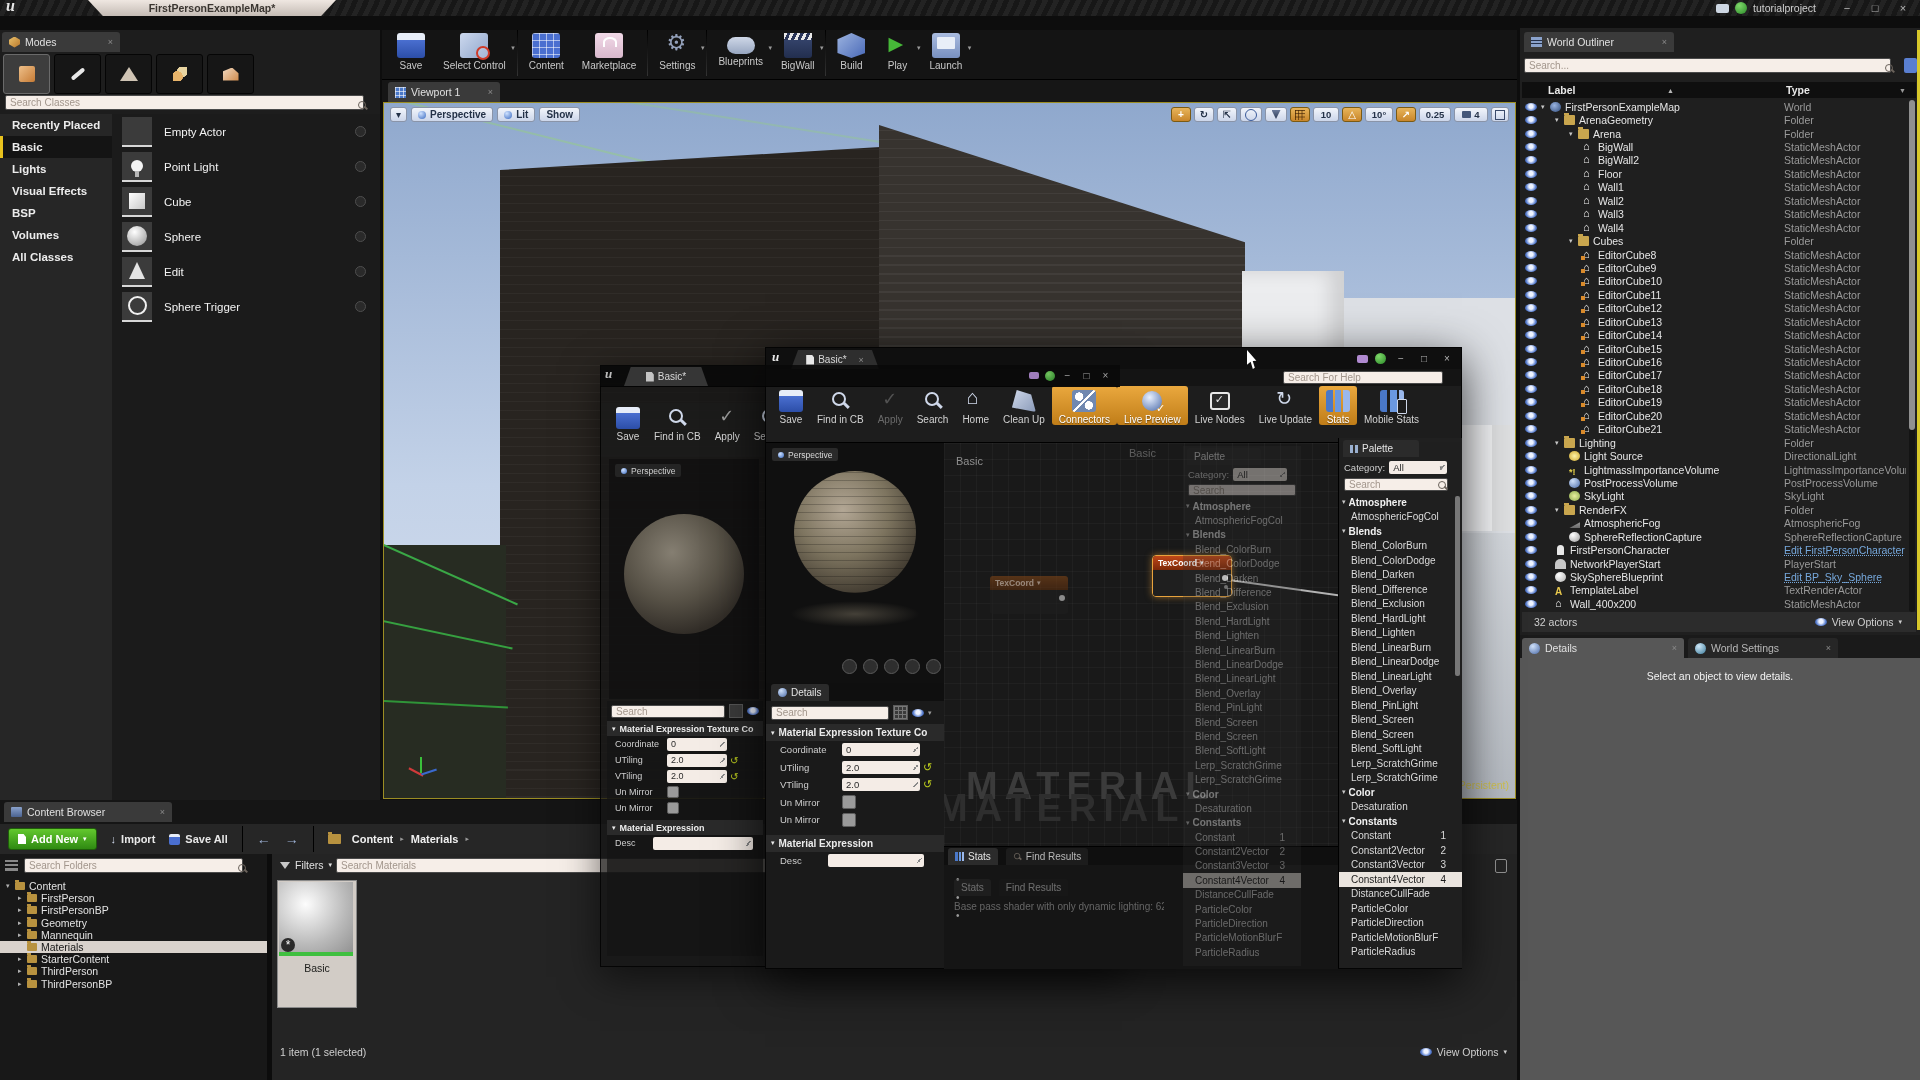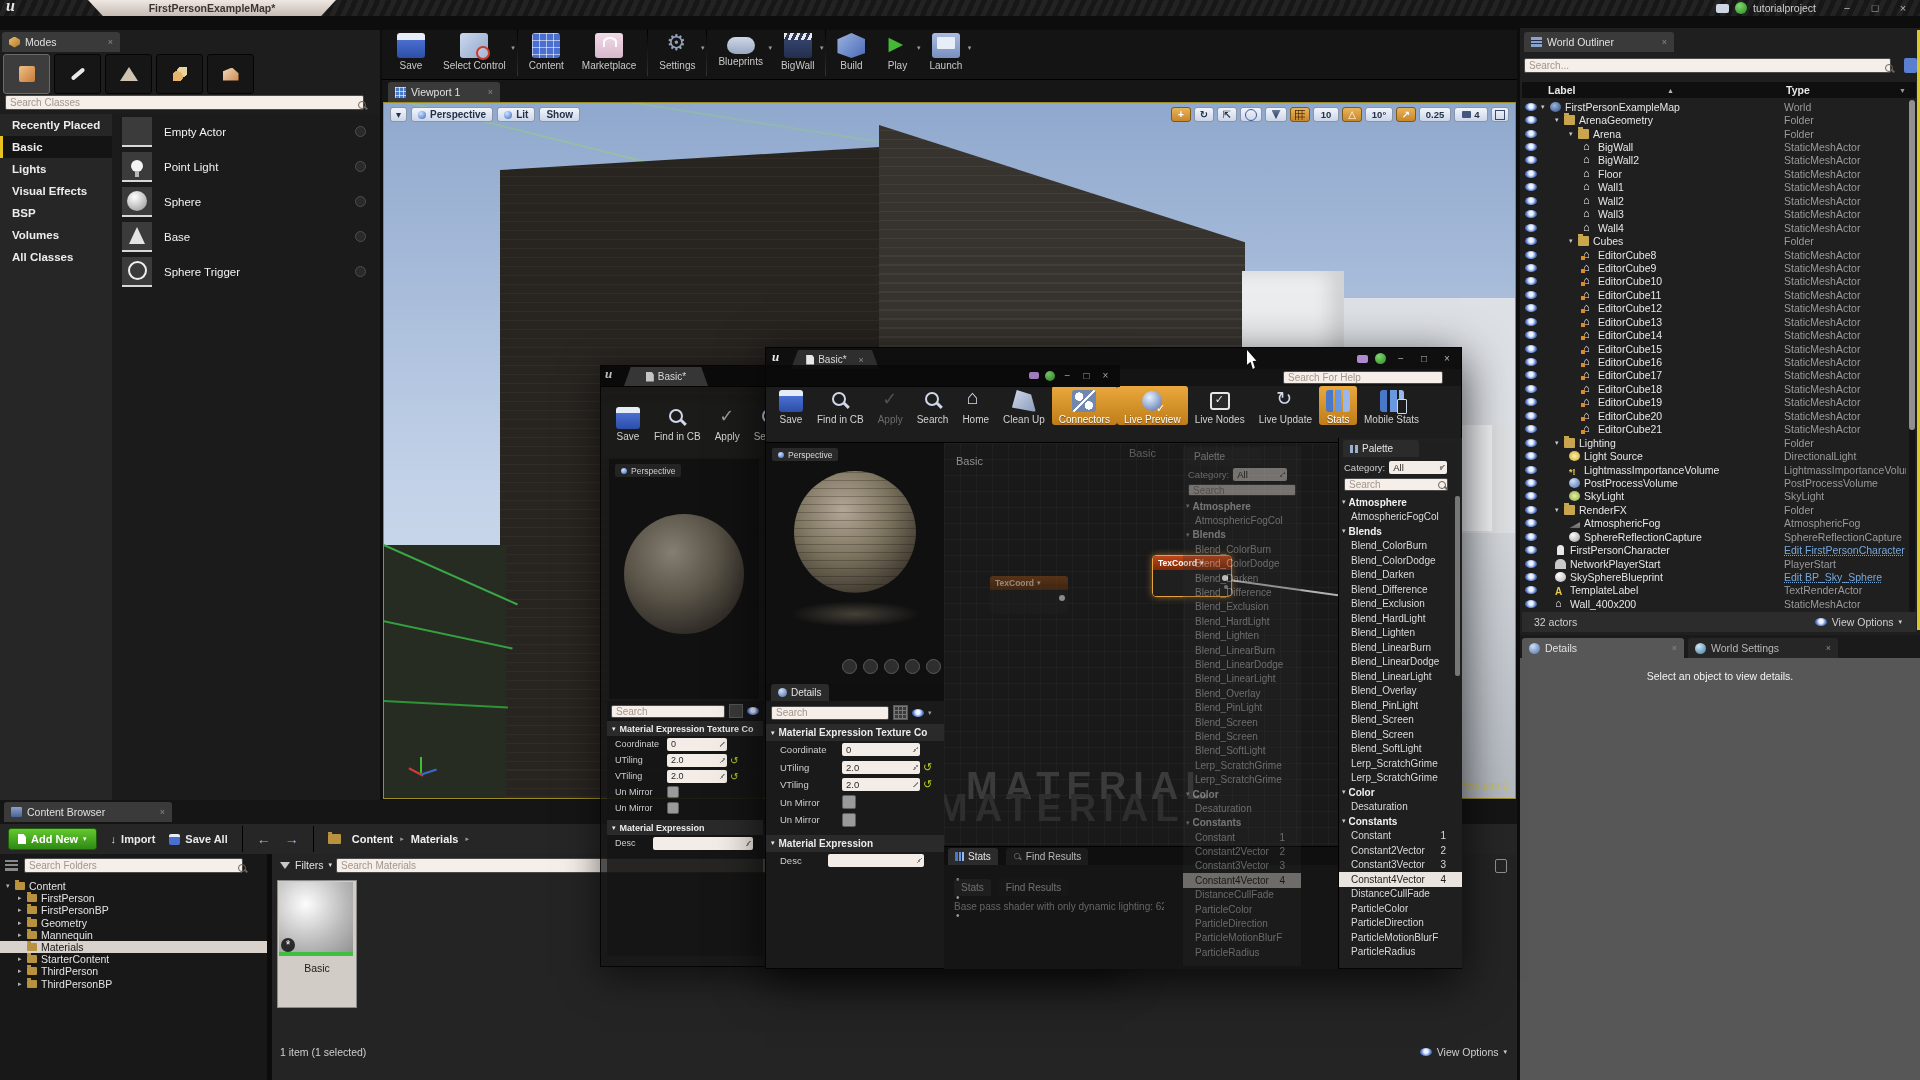--- a/index.html
+++ b/index.html
@@ -251,30 +251,37 @@
         </div>
         <div class="pitem">
           <span class="thumb">
             <span class=" ic-bulb sh-bulb"></span>
           </span>
           <span class="lbl">Point Light</span>
           <span class="info"></span>
         </div>
         <div class="pitem">
           <span class="thumb">
+            <span class=" ic-cube sh-cube"></span>
+          </span>
+          <span class="lbl">Cube</span>
+          <span class="info"></span>
+        </div>
+        <div class="pitem">
+          <span class="thumb">
             <span class=" ic-sphere2 sh-sphere2"></span>
           </span>
           <span class="lbl">Sphere</span>
           <span class="info"></span>
         </div>
         <div class="pitem">
           <span class="thumb">
             <span class=" ic-cone sh-cone"></span>
           </span>
-          <span class="lbl">Base</span>
+          <span class="lbl">Edit</span>
           <span class="info"></span>
         </div>
         <div class="pitem">
           <span class="thumb">
             <span class=" ic-spheretrigger sh-spheretrigger"></span>
           </span>
           <span class="lbl">Sphere Trigger</span>
           <span class="info"></span>
         </div>
       </div>

